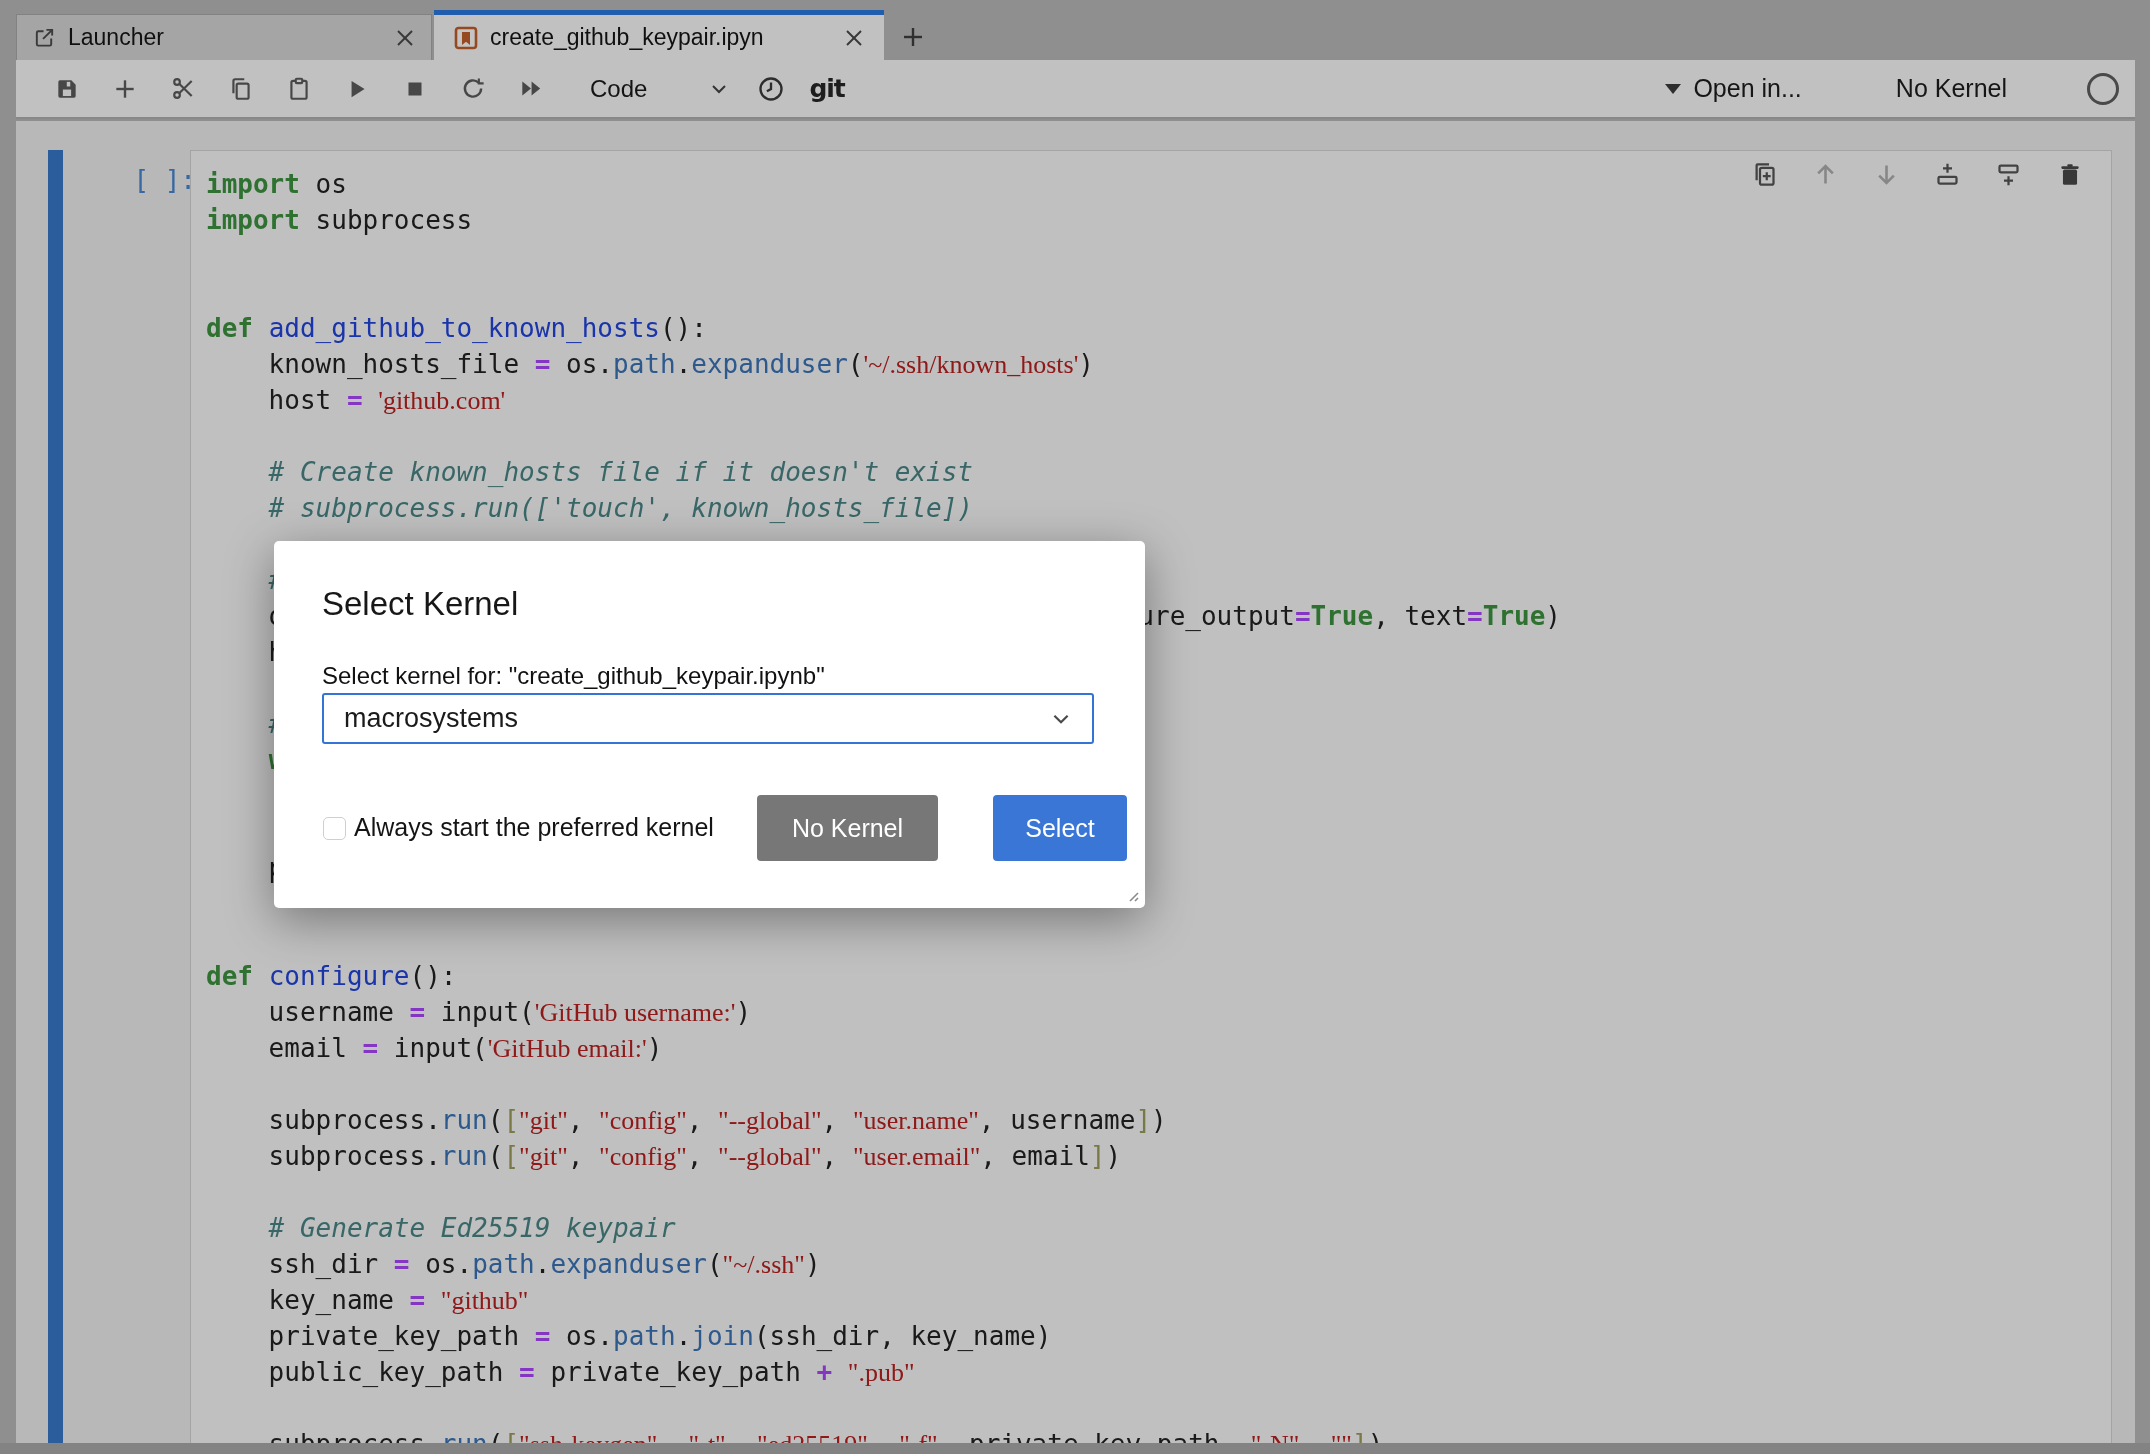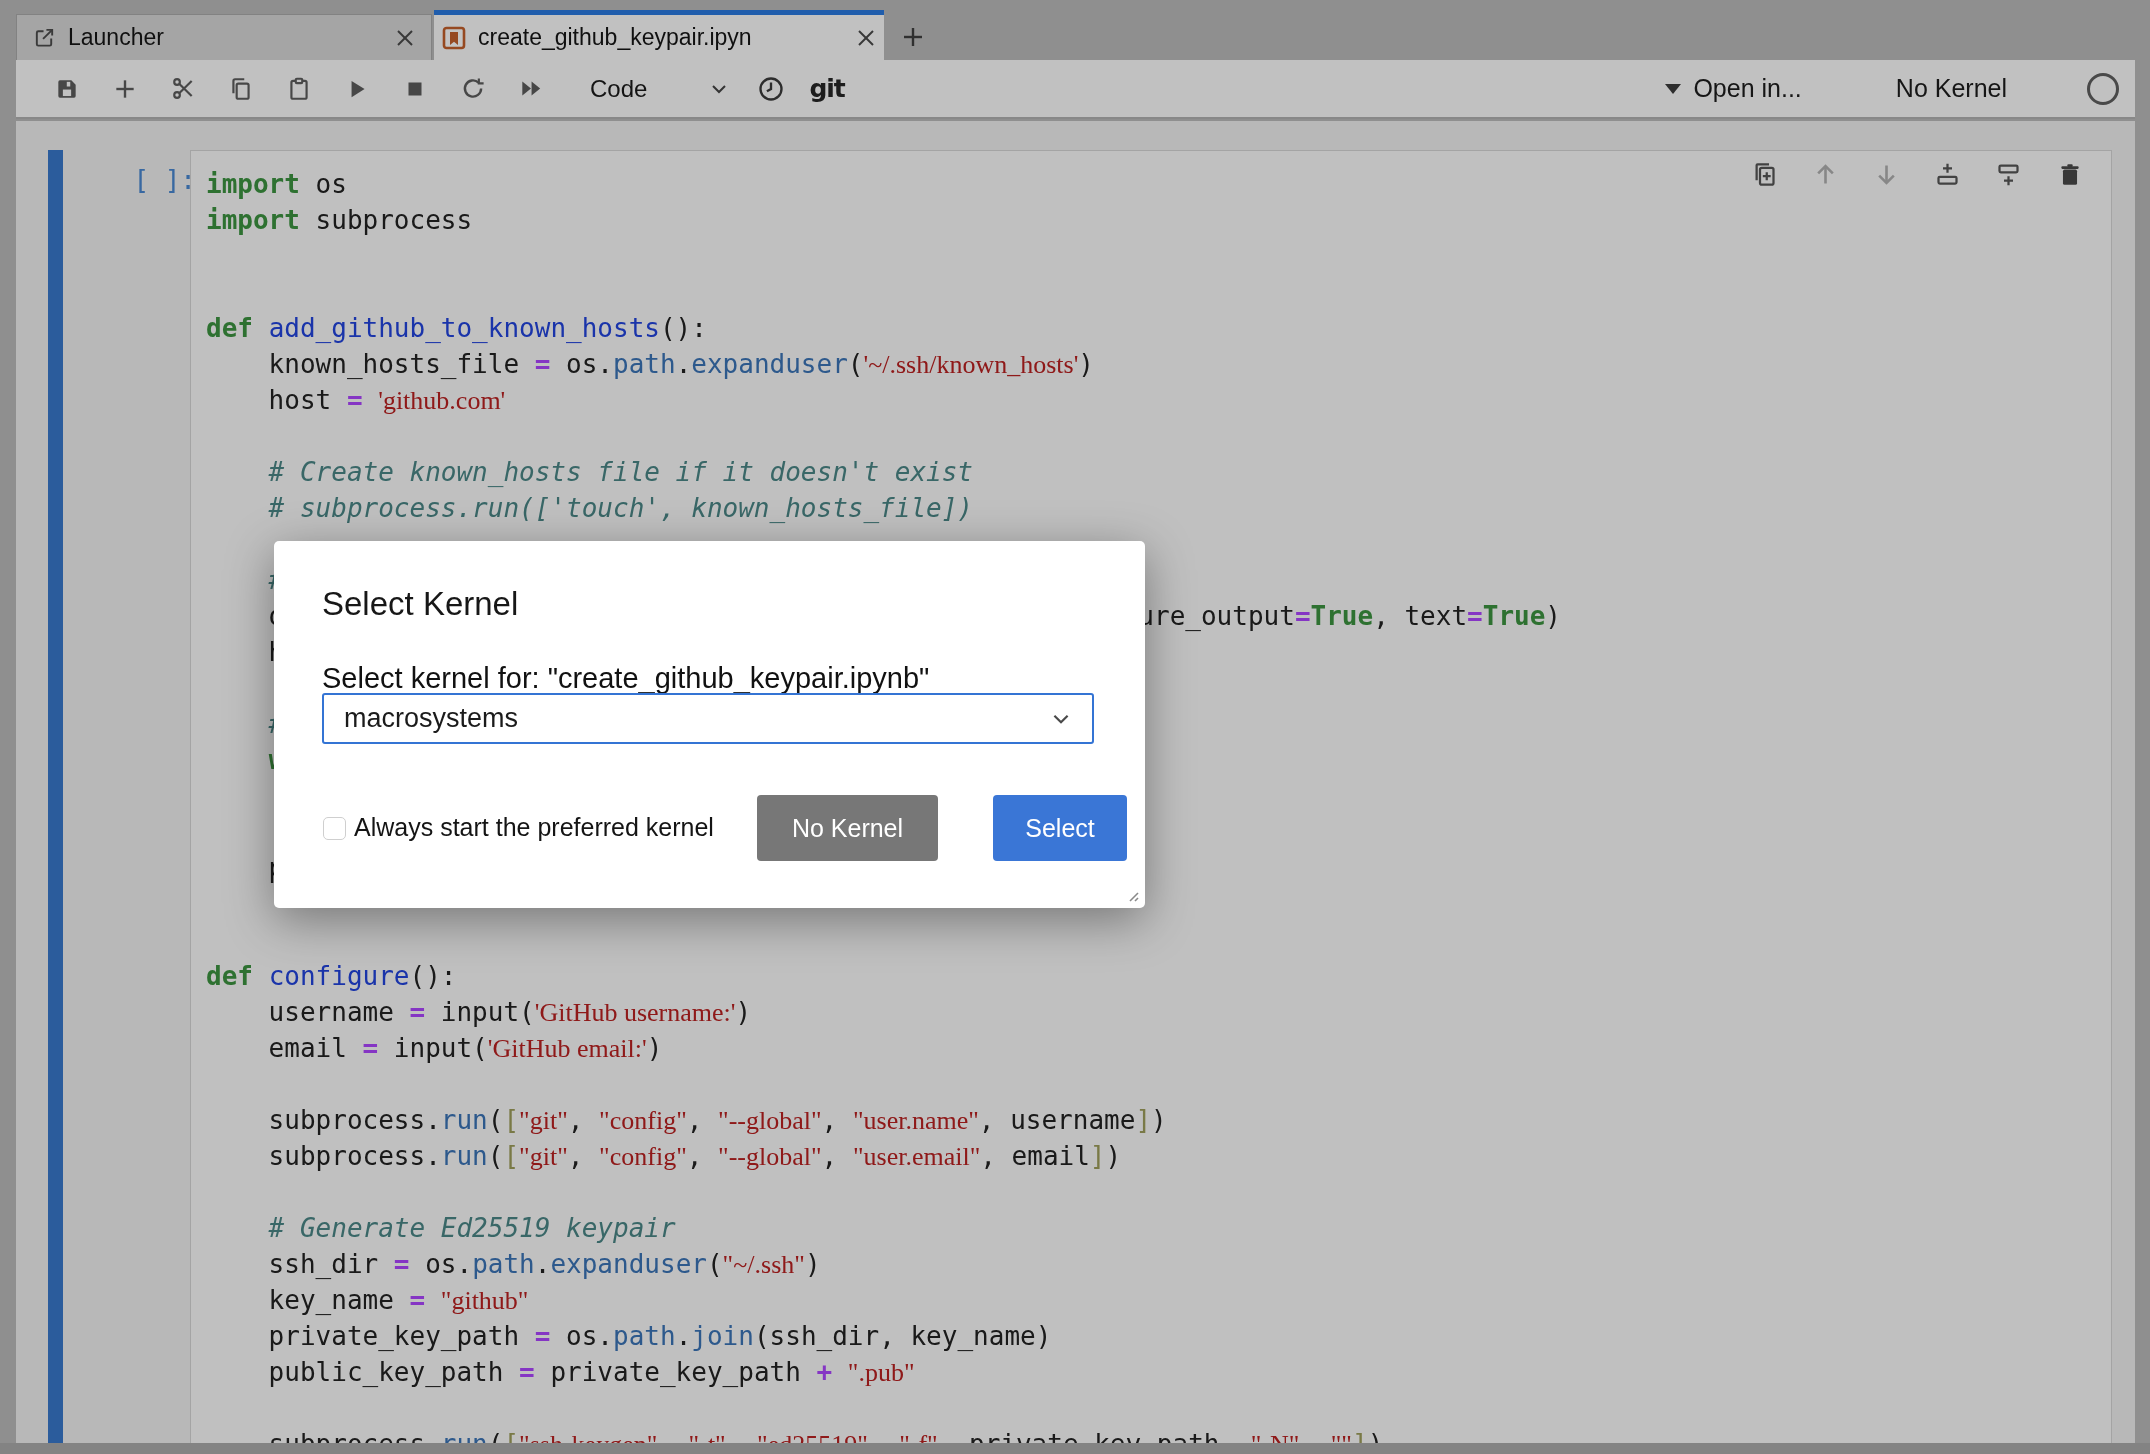--- a/index.html
+++ b/index.html
@@ -5,21 +5,21 @@
   html,body{margin:0;padding:0;background:#bbbbbb;}
   .stage{position:relative;width:2150px;height:1454px;background:#bbbbbb;
          font-family:"Liberation Sans",sans-serif;overflow:hidden;}
 
   
   .tabbar{position:absolute;left:16px;top:10px;right:15px;height:50px;}
   .tab{position:absolute;display:flex;align-items:center;box-sizing:border-box;cursor:default;}
   .tab-launcher{left:0;top:4px;width:416px;height:46px;background:#d7d7d7;
                 border:1px solid #a9a9a9;border-bottom:none;padding:0 16px;}
   .tab-active{left:418px;top:0;width:450px;height:50px;background:#fbfbfb;
-              border-top:5px solid var(--c-accent,#2a7ae0);padding:0 8px;}
+              border-top:5px solid var(--c-accent,#2a7ae0);padding:0 20px;}
   .tab-label{font-size:23px;color:#161616;margin-left:12px;white-space:nowrap;
              overflow:hidden;flex:1;}
   .tab-close{margin-left:8px;flex:none;display:flex;}
   .newtab{position:absolute;left:876px;top:8px;width:42px;height:38px;display:flex;
           align-items:center;justify-content:center;}
 
   
   .toolbar{position:absolute;left:16px;top:60px;right:15px;height:59px;background:#fbfbfb;
            border-bottom:2px solid #b2b2b2;display:flex;align-items:center;
            padding-left:38px;box-sizing:border-box;}
@@ -63,21 +63,21 @@
   .cellbar{position:absolute;top:10px;right:28px;display:flex;gap:34px;}
   .cellbar .cbtn{width:27px;height:27px;display:flex;align-items:center;justify-content:center;}
 
   .bottomband{position:absolute;left:0;right:0;bottom:0;height:11px;background:#ababab;}
 
   
   .overlay{position:absolute;inset:0;background:rgba(0,0,0,0.23);z-index:5;}
   .dialog{position:absolute;left:274px;top:541px;width:871px;height:367px;background:#ffffff;
           border-radius:5px;box-shadow:0 12px 48px rgba(0,0,0,0.38);z-index:6;}
   .dlg-title{position:absolute;left:48px;top:44px;font-size:33px;color:#171717;}
-  .dlg-label{position:absolute;left:48px;top:121px;font-size:29px;color:#111111;}
+  .dlg-label{position:absolute;left:48px;top:121px;font-size:24px;color:#111111;}
   .dlg-select{position:absolute;left:48px;top:152px;width:772px;height:51px;box-sizing:border-box;
               border:2px solid var(--c-select-border,#3474d4);border-radius:3px;background:#fff;
               display:flex;align-items:center;padding:0 20px;gap:31px;}
   .dlg-select-value{font-size:27px;color:#1b1b1b;flex:1;}
   .dlg-footer-checkbox{position:absolute;left:49px;top:276px;width:23px;height:23px;
               border:1.5px solid #cfcfcf;border-radius:5px;background:#fff;box-sizing:border-box;}
   .dlg-cb-label{position:absolute;left:80px;top:272px;font-size:25px;color:#141414;white-space:nowrap;}
   .btn{position:absolute;top:254px;height:66px;border:none;border-radius:4px;color:#ffffff;
        font-family:"Liberation Sans",sans-serif;font-size:25px;font-weight:500;
        display:flex;align-items:center;justify-content:center;cursor:pointer;}

